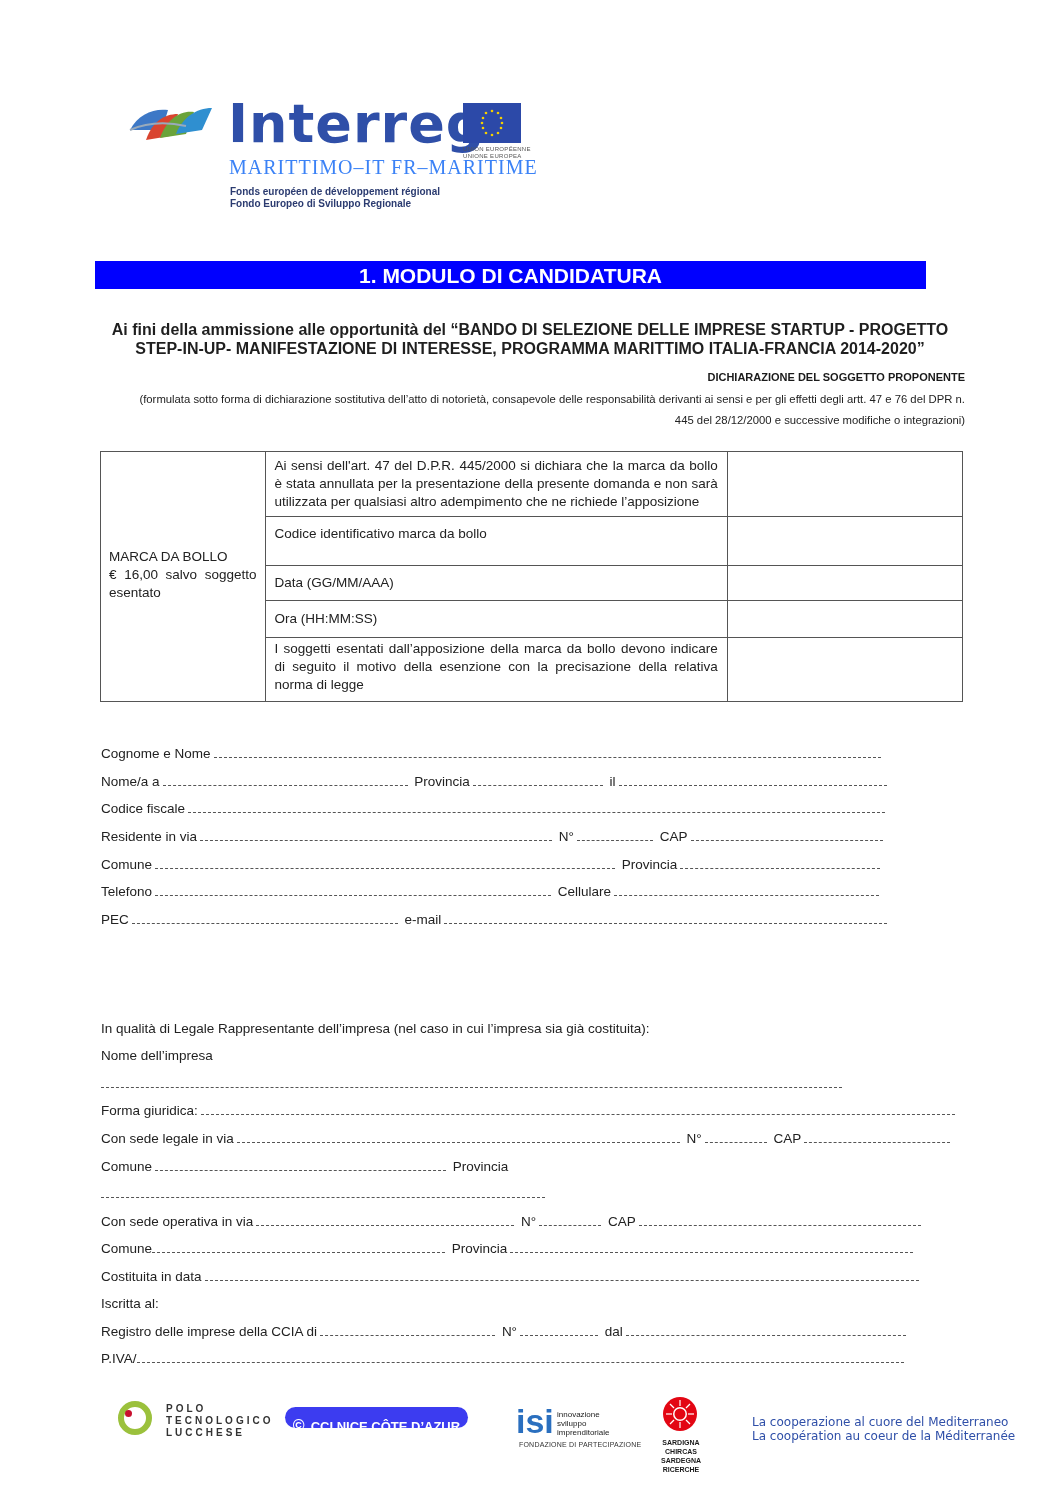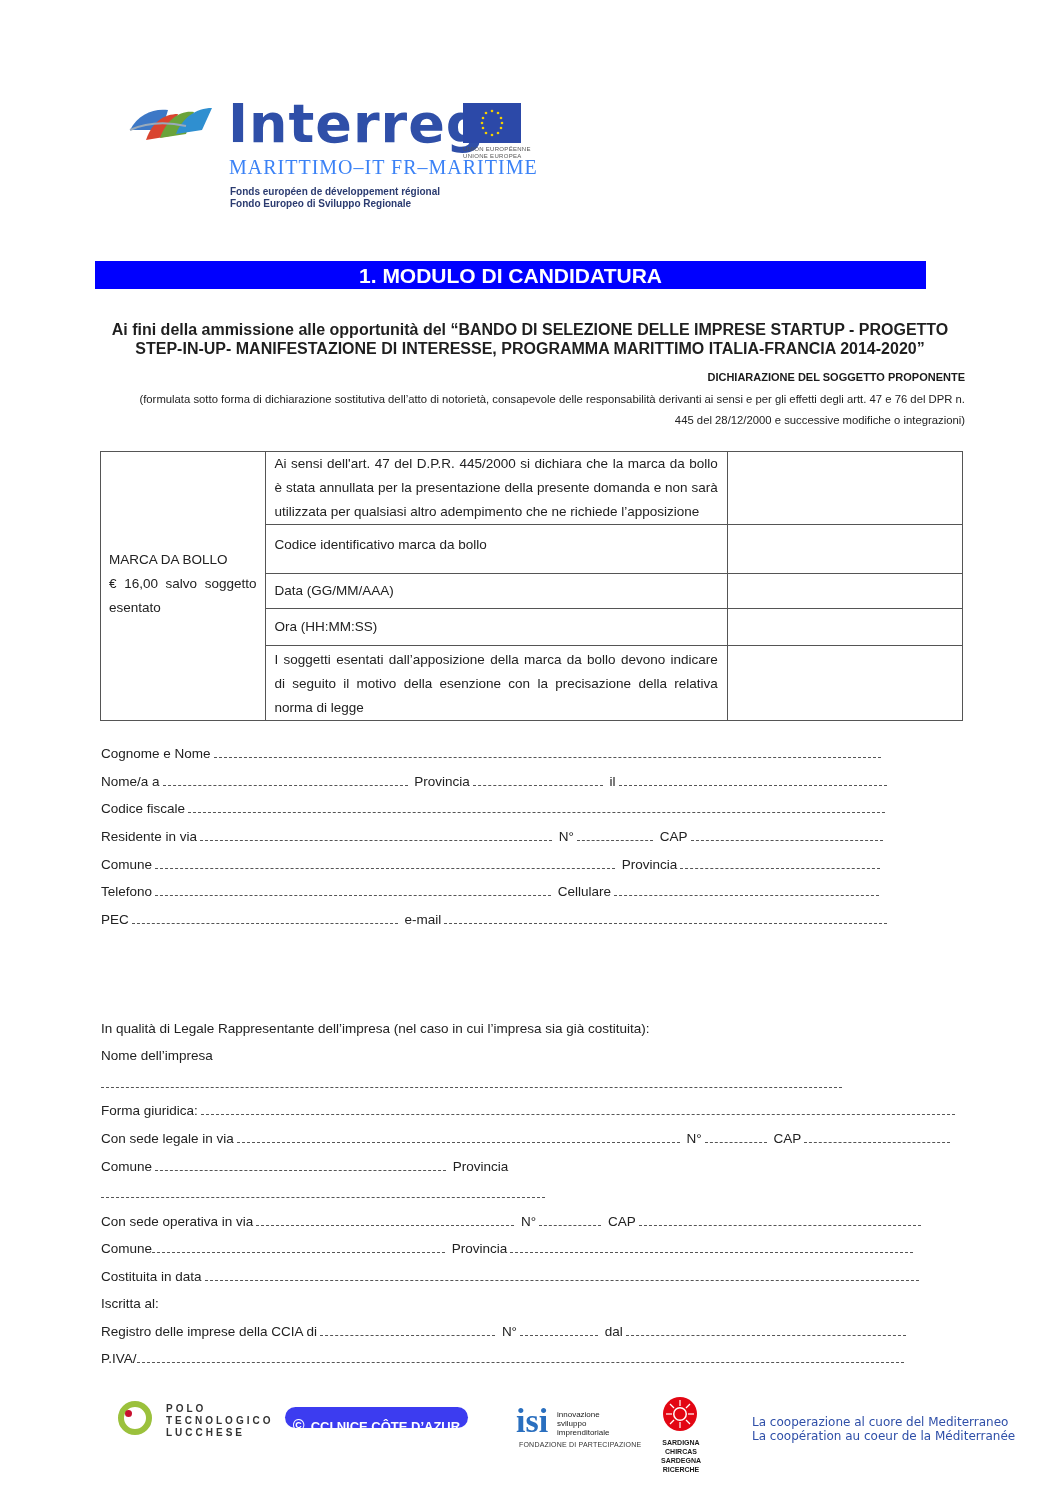--- a/index.html
+++ b/index.html
@@ -18,36 +18,36 @@
   .title-bar-wrap { left: 95px; top: 261px; width: 831px; height: 28px; background: #0000ff; }
   .title-text { left: 95px; top: 261px; width: 831px; height: 28px; color: #fff; font-weight: bold;
                 font-size: 21px; line-height: 29px; text-align: center; }
 
   .intro { left: 95px; width: 870px; text-align: center; font-weight: bold; font-size: 16px; color: #1f1f1f; }
   .decl-title { left: 95px; top: 371px; width: 870px; text-align: right; font-weight: bold; font-size: 11px; }
   .decl-sub { left: 95px; width: 870px; text-align: right; font-size: 11.3px; color: #222; }
 
   
   table.bollo { position: absolute; left: 100px; top: 451px; width: 863px; border-collapse: collapse; }
-  table.bollo td { border: 1px solid #555; font-size: 13.5px; color: #222; vertical-align: middle; padding: 0 9px; line-height: 24px; }
+  table.bollo td { border: 1px solid #555; font-size: 13.5px; color: #222; vertical-align: middle; padding: 0 9px; line-height: 18px; }
   table.bollo td.label-cell { width: 146px; padding: 0 8px; }
   table.bollo td.desc { width: 439px; text-align: justify; text-align-last: left; }
   table.bollo td.value { width: 214px; }
 
   
   .fl { position: absolute; left: 101px; font-size: 13.5px; color: #222; white-space: nowrap; }
   .fl span.u { display: inline-block; border-bottom: 1px dashed #555; height: 11px; vertical-align: baseline; margin: 0 3px; }
 
   
   .polo-circle { left: 118px; top: 1401px; width: 34px; height: 34px; border-radius: 50%; border: 6px solid #9bc13c; box-sizing: border-box; }
   .polo-dot { left: 125px; top: 1410px; width: 7px; height: 7px; border-radius: 50%; background: #c8102e; }
   .polo-text { left: 166px; top: 1403px; font-size: 10px; letter-spacing: 3px; line-height: 12px; color: #333; font-weight: bold; }
   .cci-pill { left: 285px; top: 1407px; width: 183px; height: 21px; border-radius: 19px; background: #3c3cf0;
               color: #fff; font-weight: bold; font-size: 13px; line-height: 38px; text-align: center; }
-  .isi-logo { left: 516px; top: 1404px; font-size: 34px; font-weight: bold; color: #2a6fbf; font-family: Liberation Serif, serif; line-height: 34px; }
+  .isi-logo { left: 516px; top: 1404px; font-size: 34px; font-weight: bold; color: #2a6fbf; font-family: Liberation Sans, sans-serif; line-height: 34px; }
   .isi-side { left: 557px; top: 1410px; font-size: 8px; line-height: 9px; color: #222; }
   .isi-cap { left: 519px; top: 1441px; font-size: 7px; color: #333; letter-spacing: .2px; }
   .sardegna-sun { left: 663px; top: 1397px; width: 34px; height: 34px; }
   .sardegna-cap { left: 646px; top: 1438px; font-size: 7px; font-weight: bold; text-align: center; line-height: 9px; width: 70px; }
   .coop { left: 752px; top: 1415px; font-size: 12px; color: #2f4fa8; line-height: 14px; font-family: "DejaVu Sans", sans-serif; }
 </style>
 </head>
 <body>
 
 <svg class="abs interreg-mark" viewBox="0 0 86 46">

